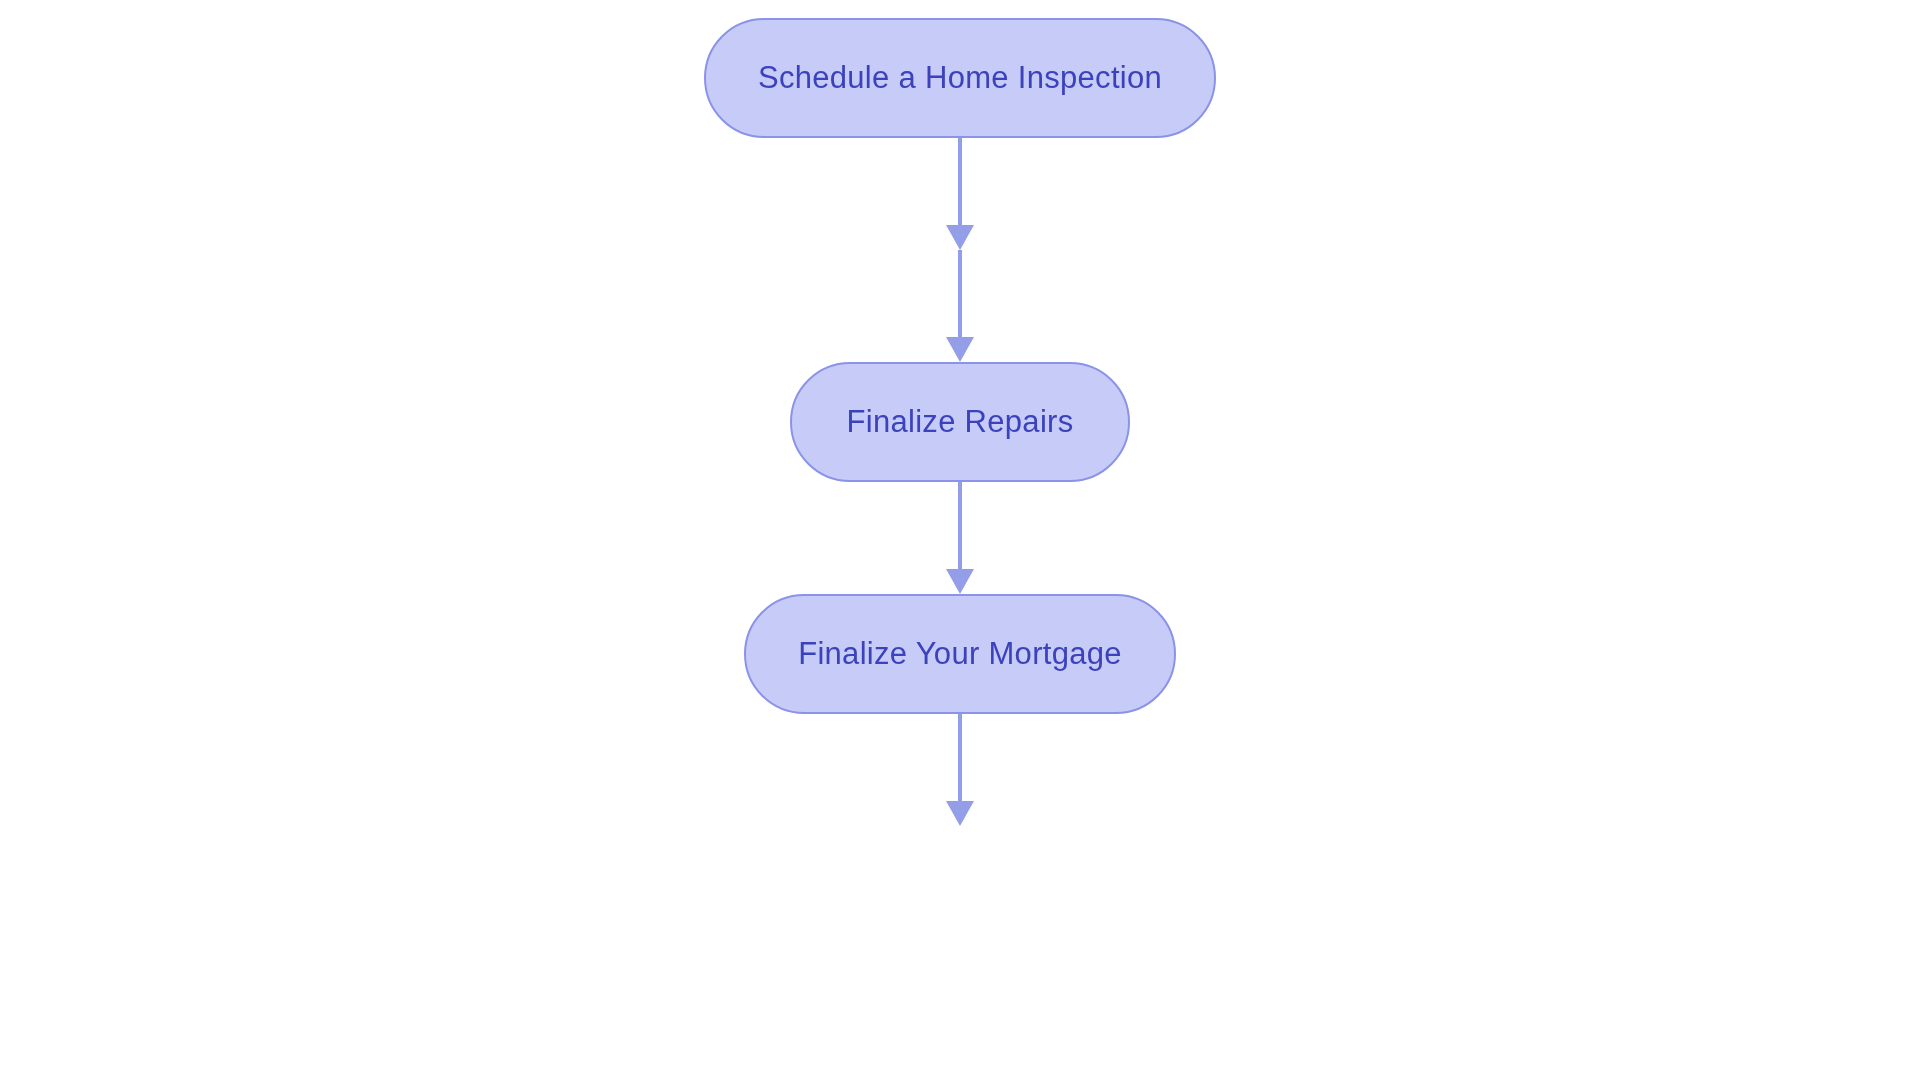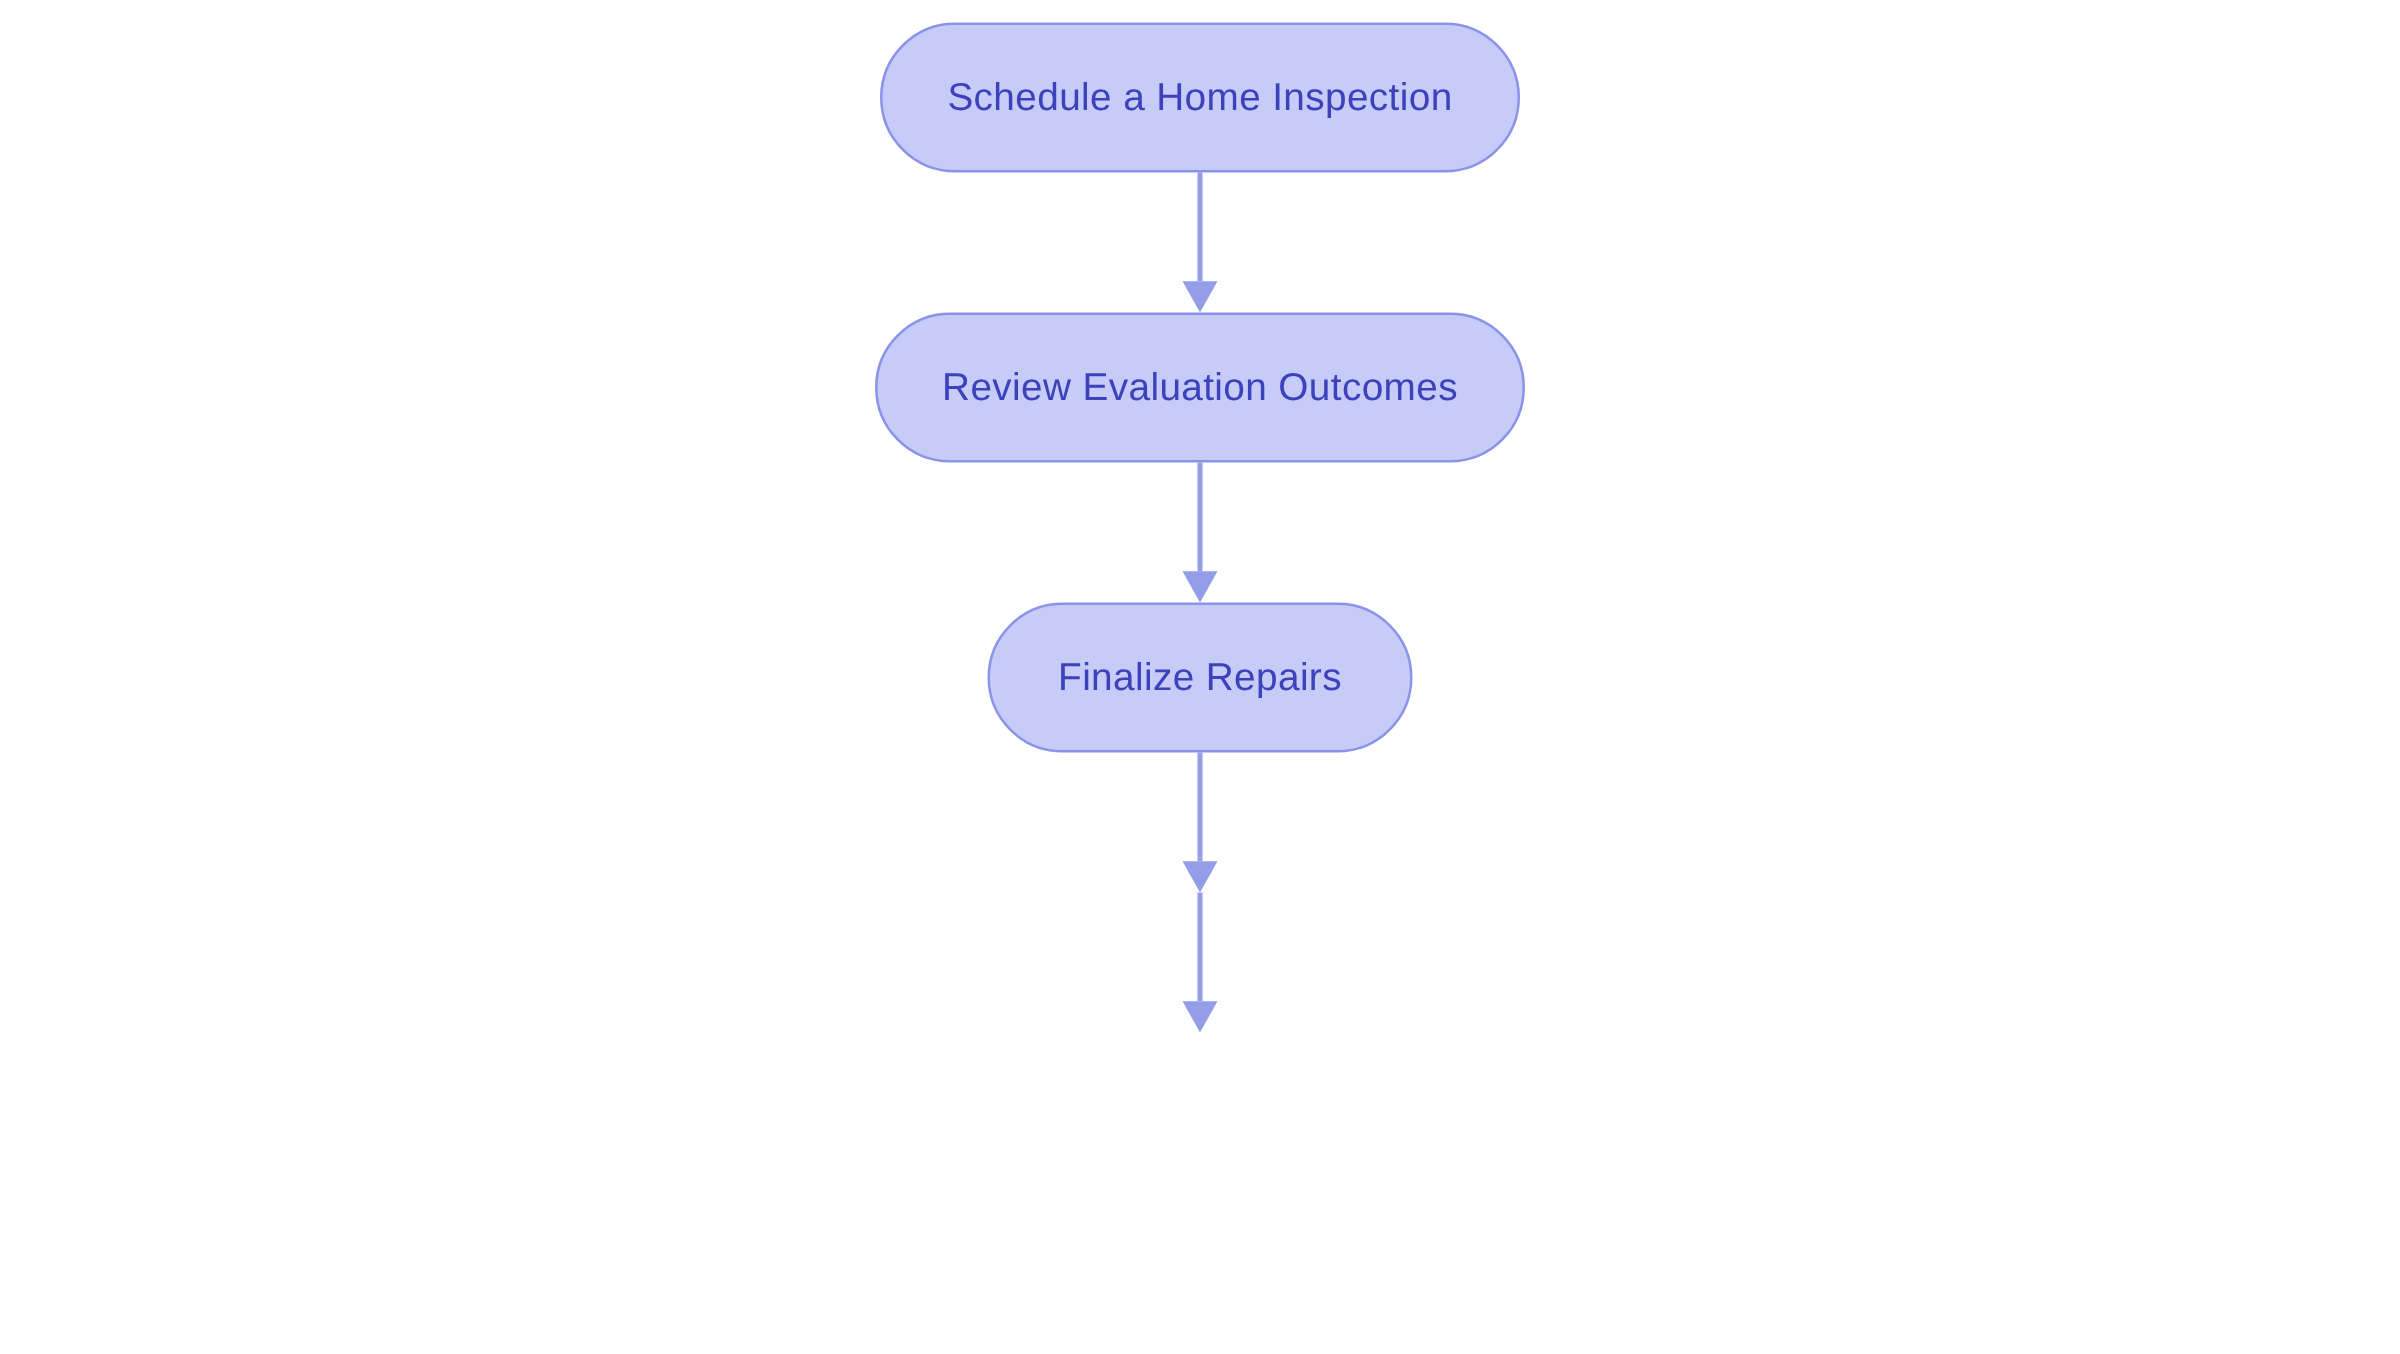--- a/index.html
+++ b/index.html
@@ -65,38 +65,38 @@
 
   <div class="flow-node">
     <span class="label">Schedule a Home Inspection</span>
   </div>
 
   <div class="flow-arrow">
     <div class="shaft"></div>
     <div class="head"></div>
   </div>
 
-  <div class="flow-node">
-    <span class="label">Review Evaluation Outcomes</span>
-  </div>
 
   <div class="flow-arrow">
     <div class="shaft"></div>
     <div class="head"></div>
   </div>
 
   <div class="flow-node">
     <span class="label">Finalize Repairs</span>
   </div>
 
   <div class="flow-arrow">
     <div class="shaft"></div>
     <div class="head"></div>
   </div>
 
+  <div class="flow-node">
+    <span class="label">Finalize Your Mortgage</span>
+  </div>
 
   <div class="flow-arrow">
     <div class="shaft"></div>
     <div class="head"></div>
   </div>
 
 
 </div>
 
 </body></html>

